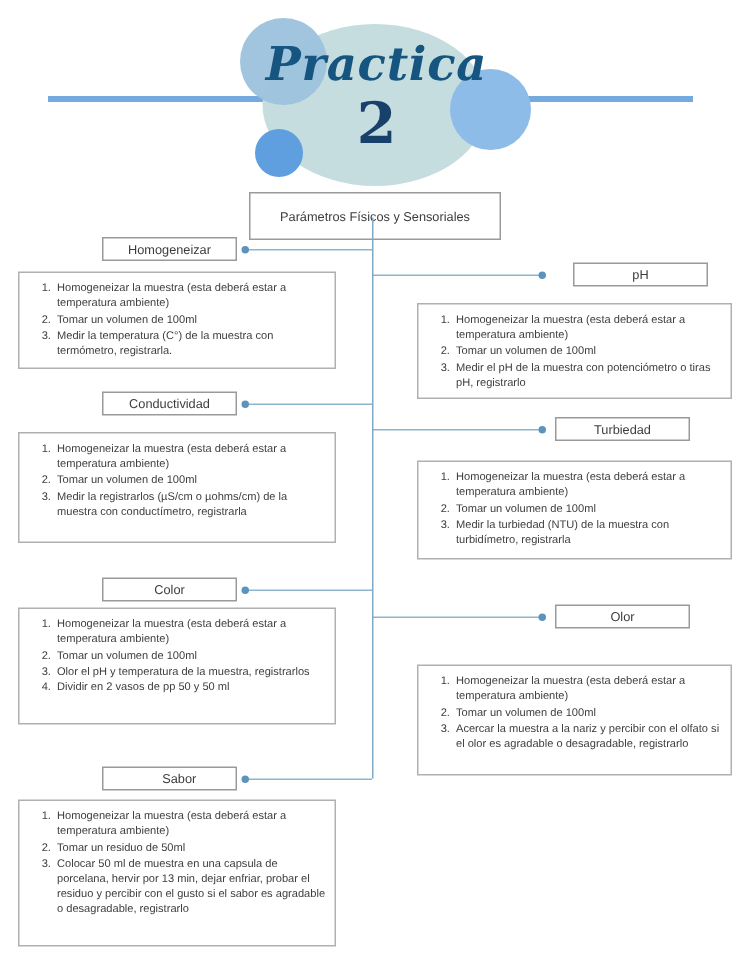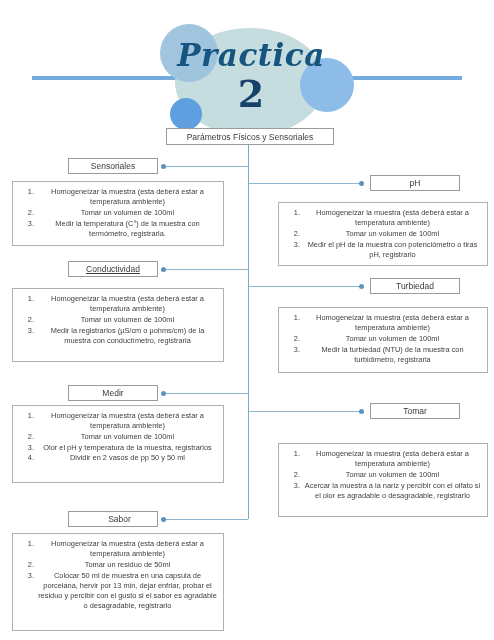--- a/index.html
+++ b/index.html
@@ -12,21 +12,21 @@
     height: 640px;
     position: relative;
     overflow: hidden;
     font-family: "Liberation Sans", sans-serif;
     color: #404040;
   }
 
   
   .header {
     position: absolute;
-    left: 0; top: 16px;
+    left: 0; top: 4px;
     width: 494px; height: 126px;
   }
   .hdr-rule {
     position: absolute;
     left: 32px; top: 60px;
     width: 430px; height: 4px;
     background: #74aadd;
   }
   .blob {
     position: absolute;
@@ -85,33 +85,32 @@
     background: #ffffff;
     font-size: 8.5px;
     color: #3b3b3b;
     display: flex;
     align-items: center;
     justify-content: center;
     box-sizing: border-box;
   }
   .root-node {
     left: 166px; top: 128px;
-    width: 168px; height: 17px;
+    width: 168px; height: 32px;
     font-size: 8.5px;
   }
   .branch-node {
     width: 90px; height: 16px;
   }
   .listbox {
     position: absolute;
     border: 1px solid #b0b0b0;
     background: #ffffff;
     box-sizing: border-box;
     padding: 5px 6px 5px 4px;
-    text-align: center;
   }
   ol.steps {
     margin: 0;
     padding-left: 19px;
     font-size: 7.4px;
     line-height: 10.2px;
     color: #3d3d3d;
   }
   ol.steps li {
     margin: 0 0 .5px 0;
@@ -145,44 +144,44 @@
   <div class="blob blob-tl"></div>
   <div class="blob blob-r"></div>
   <div class="blob blob-bl"></div>
   <div class="logo-text">Practica</div>
   <div class="logo-num">2</div>
 </div>
 
 <div id="chart-root">
   <div class="node root-node">Parámetros Físicos y Sensoriales</div>
 <div class="node branch-node" style="left: 68px; top: 158px;">
-      <span>Sensoriales</span>
+      <span>Homogeneizar</span>
     </div>
     <div class="hline" style="left: 164px; top: 166px; width: 84px;"></div>
     <div class="cdot" style="left: 161px; top: 164px;"></div>
     <div class="listbox" style="left: 12px; top: 181px; width: 212px; height: 65px;">
       <ol class="steps">
         <li>Homogeneizar la muestra (esta deberá estar a temperatura ambiente)</li>
         <li>Tomar un volumen de 100ml</li>
         <li>Medir la temperatura (C°) de la muestra con termómetro, registrarla.</li>
       </ol>
     </div>
-    <div class="node branch-node" style="left: 370px; top: 175px; align-items: center;">
+    <div class="node branch-node" style="left: 382px; top: 175px; align-items: center;">
       <span>pH</span>
     </div>
     <div class="hline" style="left: 248px; top: 183px; width: 113px;"></div>
     <div class="cdot" style="left: 359px; top: 181px;"></div>
     <div class="listbox" style="left: 278px; top: 202px; width: 210px; height: 64px;">
       <ol class="steps">
         <li>Homogeneizar la muestra (esta deberá estar a temperatura ambiente)</li>
         <li>Tomar un volumen de 100ml</li>
         <li>Medir el pH de la muestra con potenciómetro o tiras pH, registrarlo</li>
       </ol>
     </div>
-    <div class="node branch-node" style="left: 68px; top: 261px; text-decoration: underline;">
+    <div class="node branch-node" style="left: 68px; top: 261px;">
       <span>Conductividad</span>
     </div>
     <div class="hline" style="left: 164px; top: 269px; width: 84px;"></div>
     <div class="cdot" style="left: 161px; top: 267px;"></div>
     <div class="listbox" style="left: 12px; top: 288px; width: 212px; height: 74px;">
       <ol class="steps">
         <li>Homogeneizar la muestra (esta deberá estar a temperatura ambiente)</li>
         <li>Tomar un volumen de 100ml</li>
         <li>Medir la registrarlos (µS/cm o µohms/cm) de la muestra con conductímetro, registrarla</li>
       </ol>
@@ -193,34 +192,34 @@
     <div class="hline" style="left: 248px; top: 286px; width: 113px;"></div>
     <div class="cdot" style="left: 359px; top: 284px;"></div>
     <div class="listbox" style="left: 278px; top: 307px; width: 210px; height: 66px;">
       <ol class="steps">
         <li>Homogeneizar la muestra (esta deberá estar a temperatura ambiente)</li>
         <li>Tomar un volumen de 100ml</li>
         <li>Medir la turbiedad (NTU) de la muestra con turbidímetro, registrarla</li>
       </ol>
     </div>
     <div class="node branch-node" style="left: 68px; top: 385px;">
-      <span>Medir</span>
+      <span>Color</span>
     </div>
     <div class="hline" style="left: 164px; top: 393px; width: 84px;"></div>
     <div class="cdot" style="left: 161px; top: 391px;"></div>
     <div class="listbox" style="left: 12px; top: 405px; width: 212px; height: 78px;">
       <ol class="steps">
         <li>Homogeneizar la muestra (esta deberá estar a temperatura ambiente)</li>
         <li>Tomar un volumen de 100ml</li>
         <li>Olor el pH y temperatura de la muestra, registrarlos</li>
         <li>Dividir en 2 vasos de pp 50 y 50 ml</li>
       </ol>
     </div>
     <div class="node branch-node" style="left: 370px; top: 403px;">
-      <span>Tomar</span>
+      <span>Olor</span>
     </div>
     <div class="hline" style="left: 248px; top: 411px; width: 113px;"></div>
     <div class="cdot" style="left: 359px; top: 409px;"></div>
     <div class="listbox" style="left: 278px; top: 443px; width: 210px; height: 74px;">
       <ol class="steps">
         <li>Homogeneizar la muestra (esta deberá estar a temperatura ambiente)</li>
         <li>Tomar un volumen de 100ml</li>
         <li>Acercar la muestra a la nariz y percibir con el olfato si el olor es agradable o desagradable, registrarlo</li>
       </ol>
     </div>

